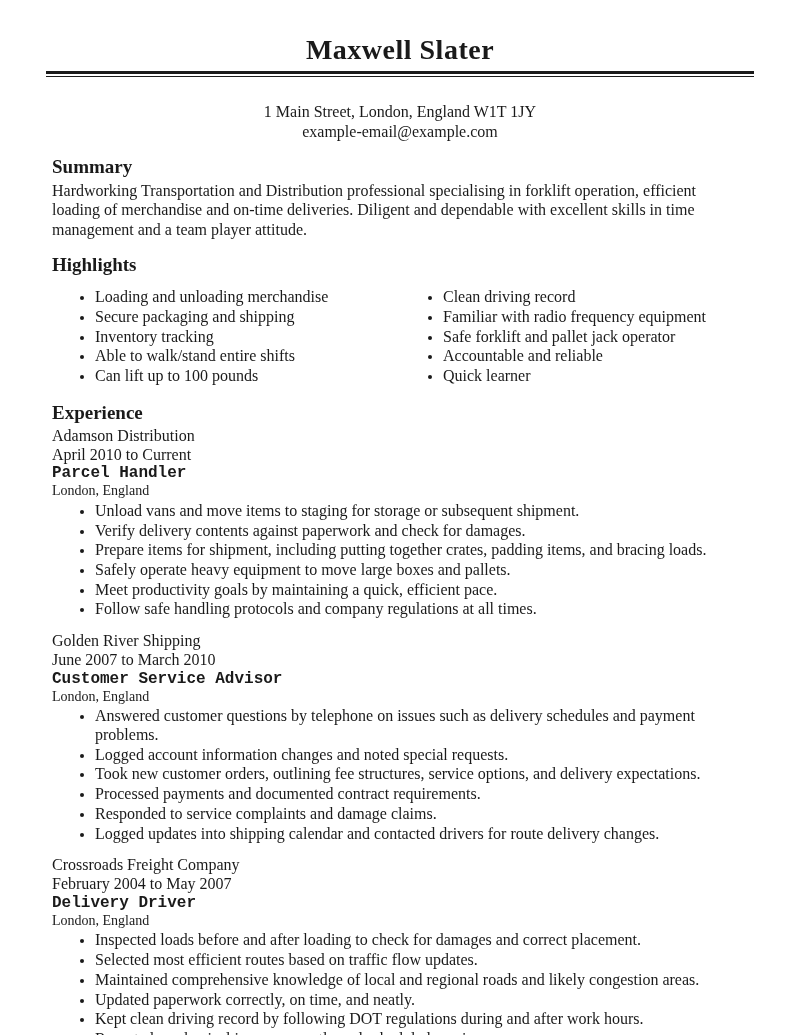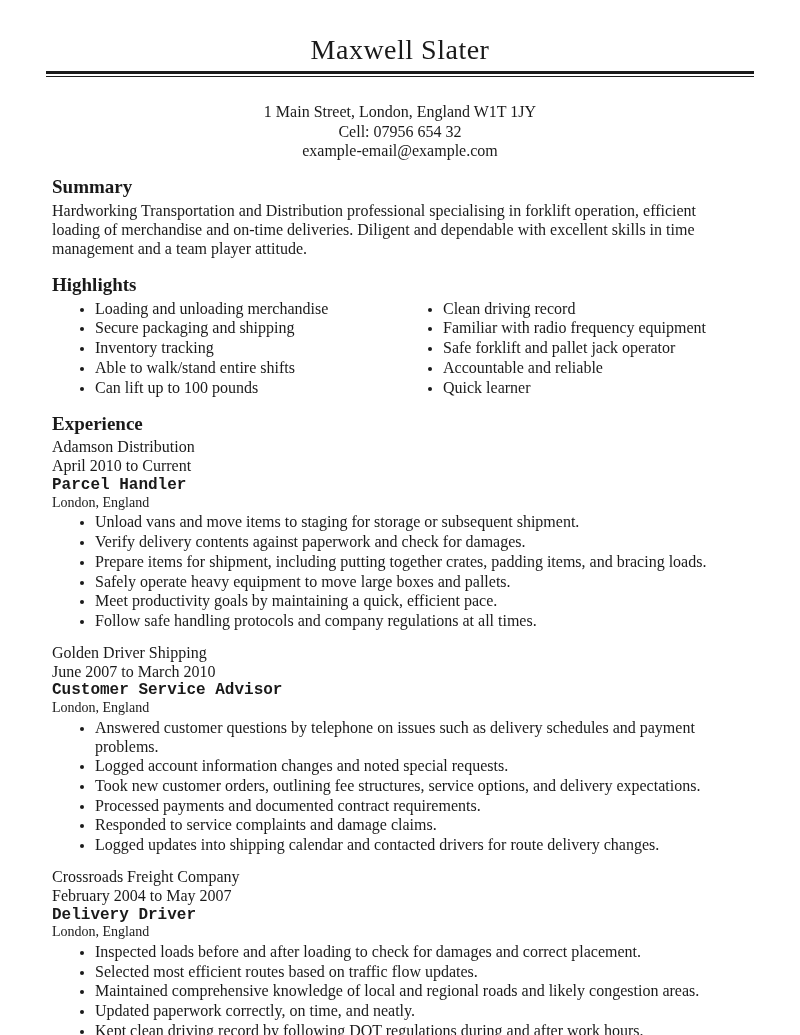--- a/index.html
+++ b/index.html
@@ -16,21 +16,21 @@
     overflow: hidden;
   }
   .page {
     padding: 34px 52px 20px 52px;
   }
 
   
   .name {
     text-align: center;
     font-size: 28px;
-    font-weight: normal;
+    font-weight: bold;
     margin: 0 0 5px 0;
     letter-spacing: 0.5px;
   }
   .header-rule {
     height: 4px;
     margin: 0 -6px;
     border-top: 2px solid #1a1a1a;
     border-bottom: 4px double #1a1a1a;
   }
   .contact {
@@ -60,21 +60,21 @@
     font-size: 16px;
     line-height: 1.17;
   }
   li { margin: 0 0 1px 0; }
   li::marker { font-size: 14px; }
 
   
   .hl-cols {
     display: flex;
   }
-  .hl-col { width: 50%; }
+  .hl-col { width: 50%; margin-top: 8px; }
   .hl-col ul { margin-top: 1px; }
 
   
   .job { margin-top: 0; }
   .job + .job { margin-top: 13px; }
   .job-head {
     display: flex;
     justify-content: space-between;
     align-items: baseline;
     font-size: 16px;
@@ -95,21 +95,20 @@
 </style>
 </head>
 <body>
 
 <div class="page">
 
   <h1 class="name">Maxwell Slater</h1>
   <div class="header-rule"></div>
   <div class="contact">
     <div>1 Main Street, London, England W1T 1JY</div>
-    <div>Cell: 07956 654 32</div>
     <div>example-email@example.com</div>
   </div>
 
   <h2 class="section-heading">Summary</h2>
   <p class="summary-text">Hardworking Transportation and Distribution professional specialising in forklift operation, efficient loading of merchandise and on-time deliveries. Diligent and dependable with excellent skills in time management and a team player attitude.</p>
 
   <h2 class="section-heading">Highlights</h2>
   <div class="hl-cols">
     <div class="hl-col">
       <ul>
@@ -145,21 +144,21 @@
       <li>Verify delivery contents against paperwork and check for damages.</li>
       <li>Prepare items for shipment, including putting together crates, padding items, and bracing loads.</li>
       <li>Safely operate heavy equipment to move large boxes and pallets.</li>
       <li>Meet productivity goals by maintaining a quick, efficient pace.</li>
       <li>Follow safe handling protocols and company regulations at all times.</li>
     </ul>
   </div>
 
   <div class="job">
     <div class="job-head">
-      <span>Golden Driver Shipping</span>
+      <span>Golden River Shipping</span>
       <span>June 2007 to March 2010</span>
     </div>
     <div class="job-title">Customer Service Advisor</div>
     <div class="job-loc">London, England</div>
     <ul>
       <li>Answered customer questions by telephone on issues such as delivery schedules and payment problems.</li>
       <li>Logged account information changes and noted special requests.</li>
       <li>Took new customer orders, outlining fee structures, service options, and delivery expectations.</li>
       <li>Processed payments and documented contract requirements.</li>
       <li>Responded to service complaints and damage claims.</li>

